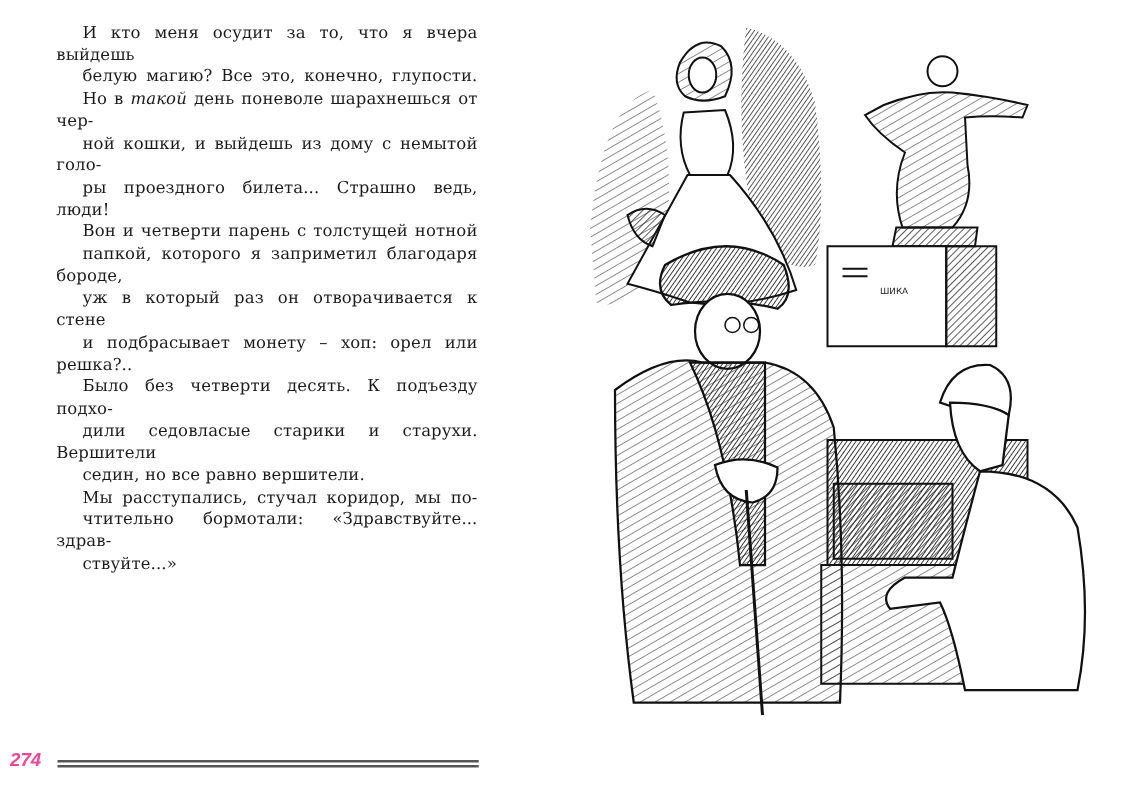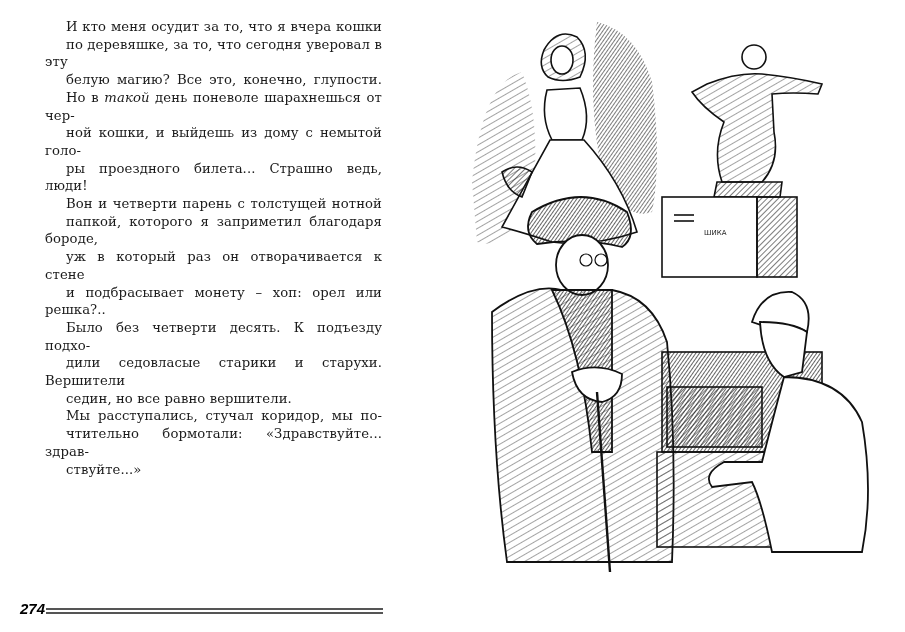--- a/index.html
+++ b/index.html
@@ -9,36 +9,35 @@
     font-family: "DejaVu Serif", "Liberation Serif", serif;
     font-size: 13.2px; line-height: 17.7px; color: #1a1a1a;
     text-align: justify; letter-spacing: 0.1px;
   }
   .para { margin: 0; text-indent: 21px; }
   .para .it { font-style: italic; margin-top: 43px; }
   .line { display: block; text-align: justify; text-align-last: justify; }
   .line.last { text-align-last: left; }
   .footer { position: absolute; left: 8px; top: 600px; width: 375px; height: 22px; }
   .page-num {
-    position: absolute; left: 12px; top: 0;
+    position: absolute; left: 0; top: 0;
     font-family: "Liberation Sans", "DejaVu Sans", sans-serif;
-    font-weight: bold; font-style: italic; font-size: 15px; color: #000000;
+    font-weight: bold; font-style: italic; font-size: 15px; color: #ec4899;
   }
   .rule { position: absolute; left: 38px; right: 0; height: 1.5px; background: #555; }
   .rule.r1 { top: 8px; }
   .rule.r2 { top: 12px; }
   .illustration { position: absolute; left: 462px; top: 22px; width: 420px; height: 560px; }
 </style>
 </head>
 <body>
 
 <div class="page-text">
   <p class="para">
-    <span class="line">И кто меня осудит за то, что я вчера кошки</span>
-    <span class="line">по деревяшке, за то, что сегодня уверовал в эту</span>
+    <span class="line">И кто меня осудит за то, что я вчера выйдешь</span>
     <span class="line">белую магию? Все это, конечно, глупости.</span>
     <span class="line italic-line">Но в <span class="it">такой</span> день поневоле шарахнешься от чер-</span>
     <span class="line">ной кошки, и выйдешь из дому с немытой голо-</span>
     <span class="line last">ры проездного билета... Страшно ведь, люди!</span>
   </p>
   <p class="para">
     <span class="line">Вон и четверти парень с толстущей нотной</span>
     <span class="line">папкой, которого я заприметил благодаря бороде,</span>
     <span class="line">уж в который раз он отворачивается к стене</span>
     <span class="line last">и подбрасывает монету – хоп: орел или решка?..</span>

